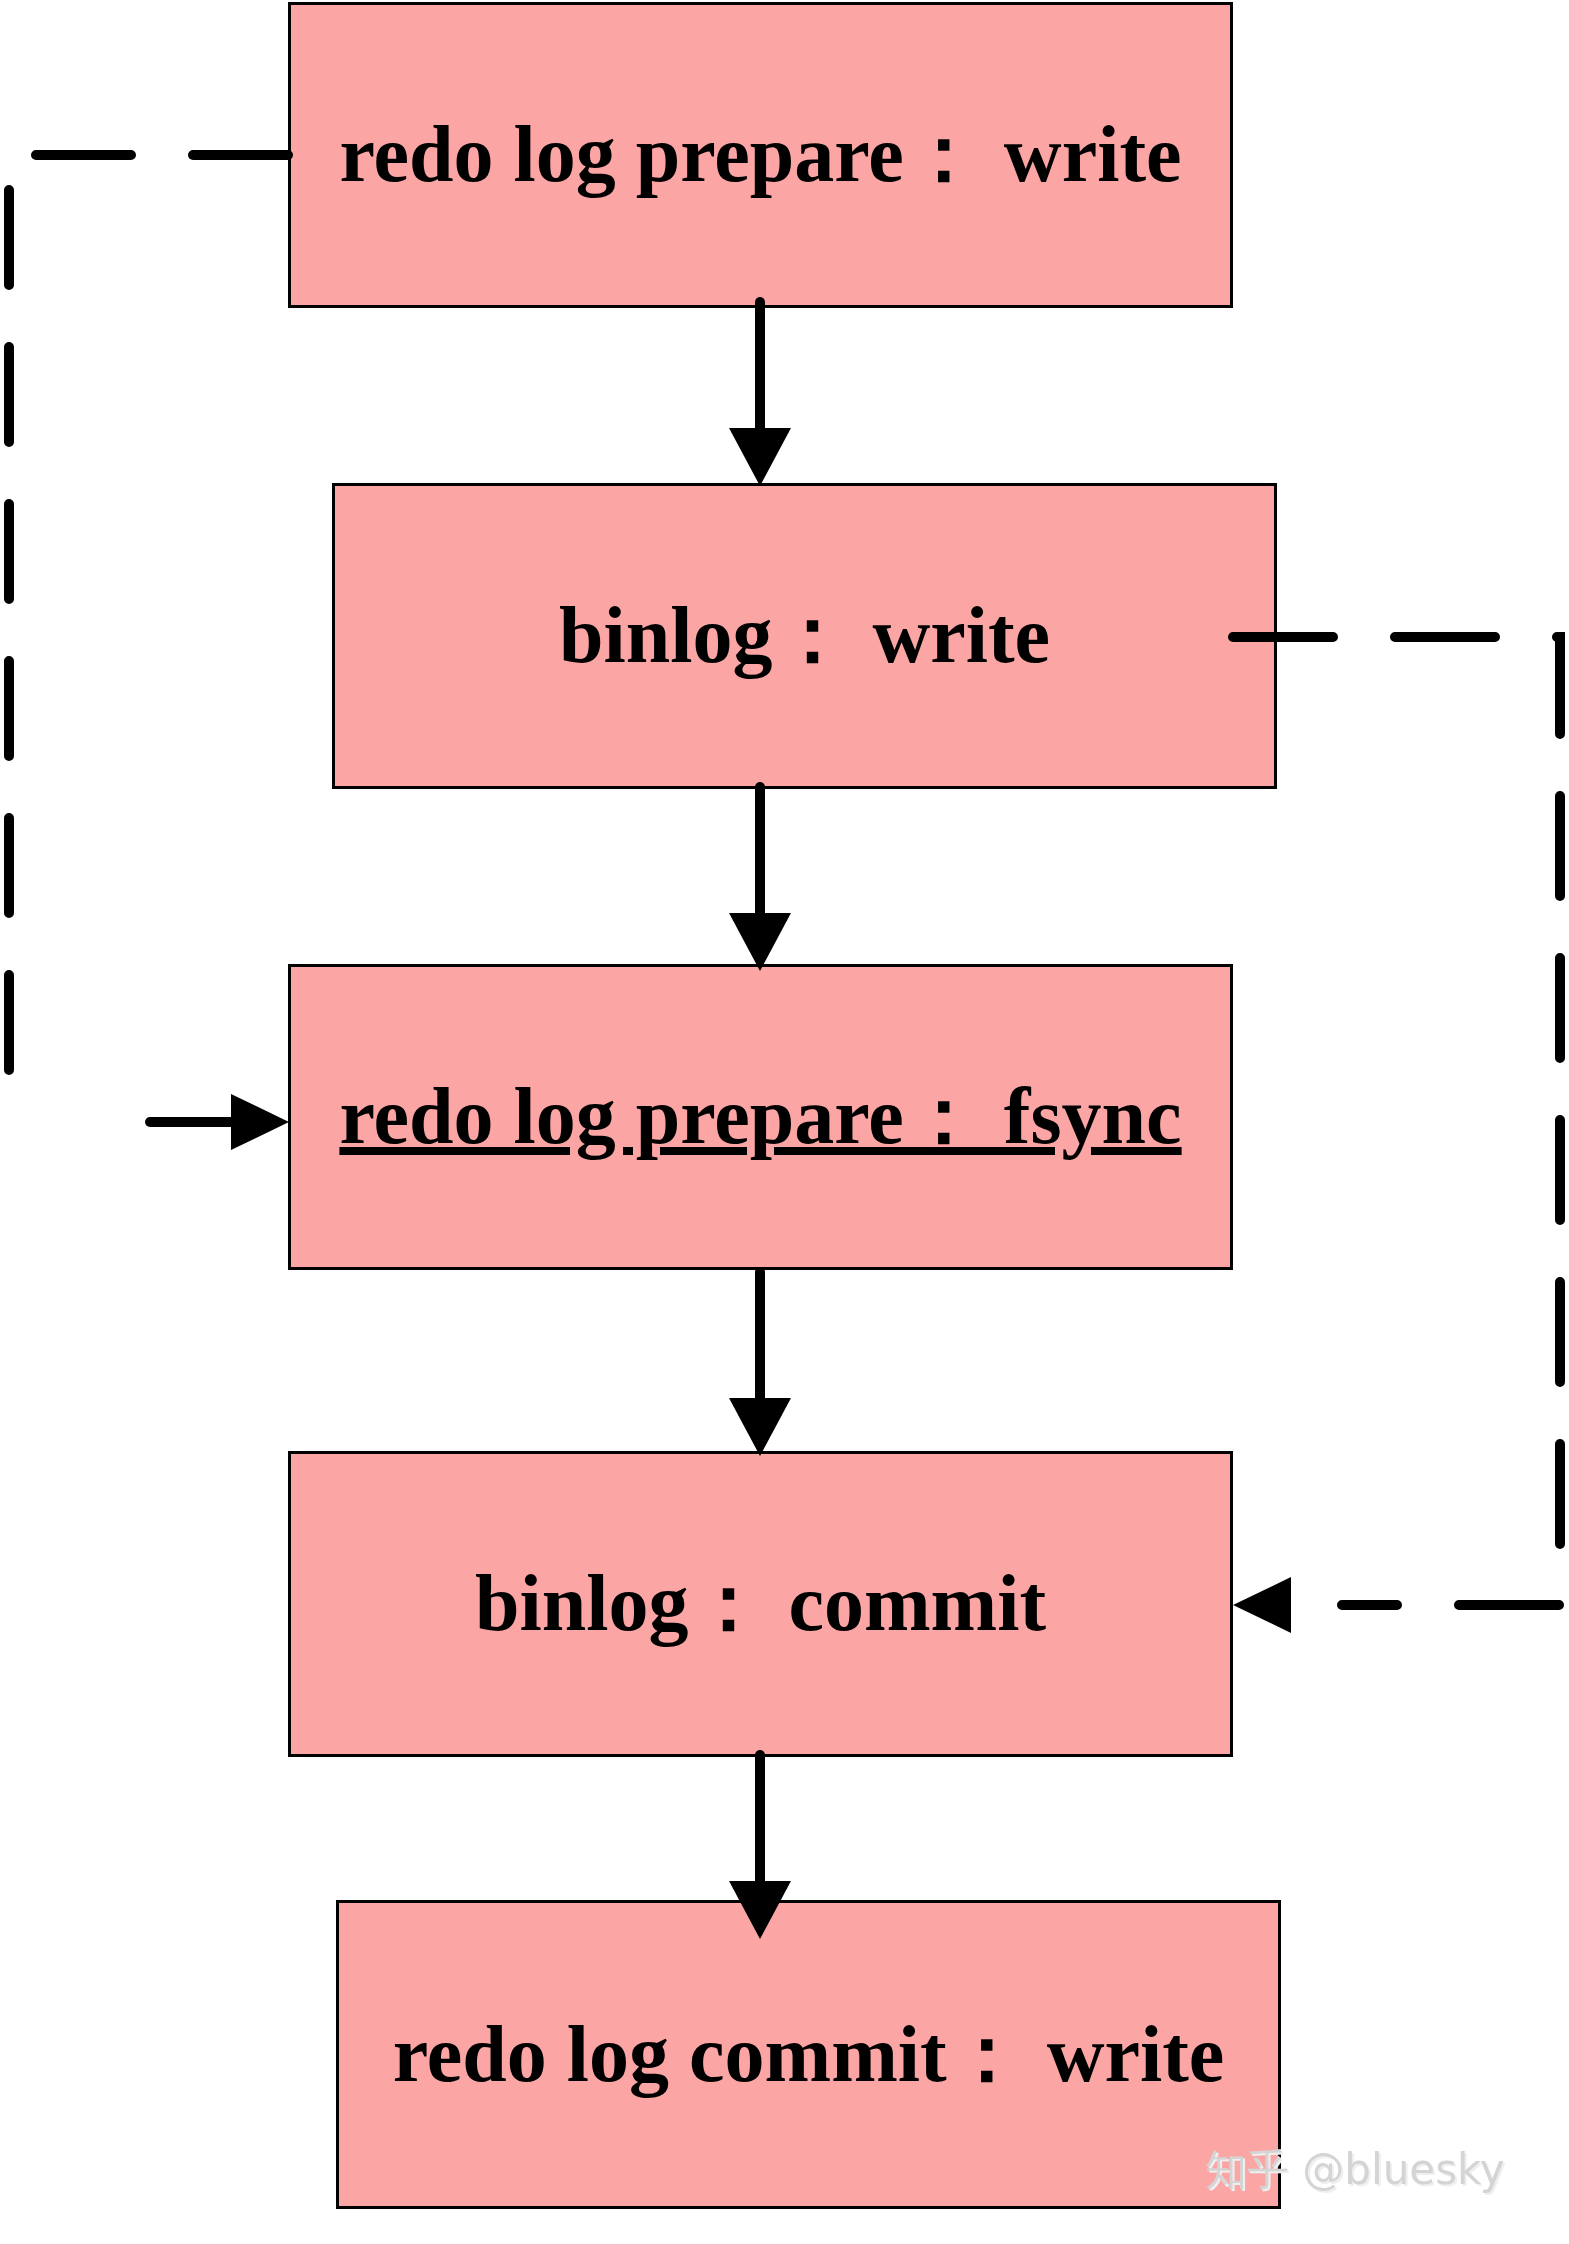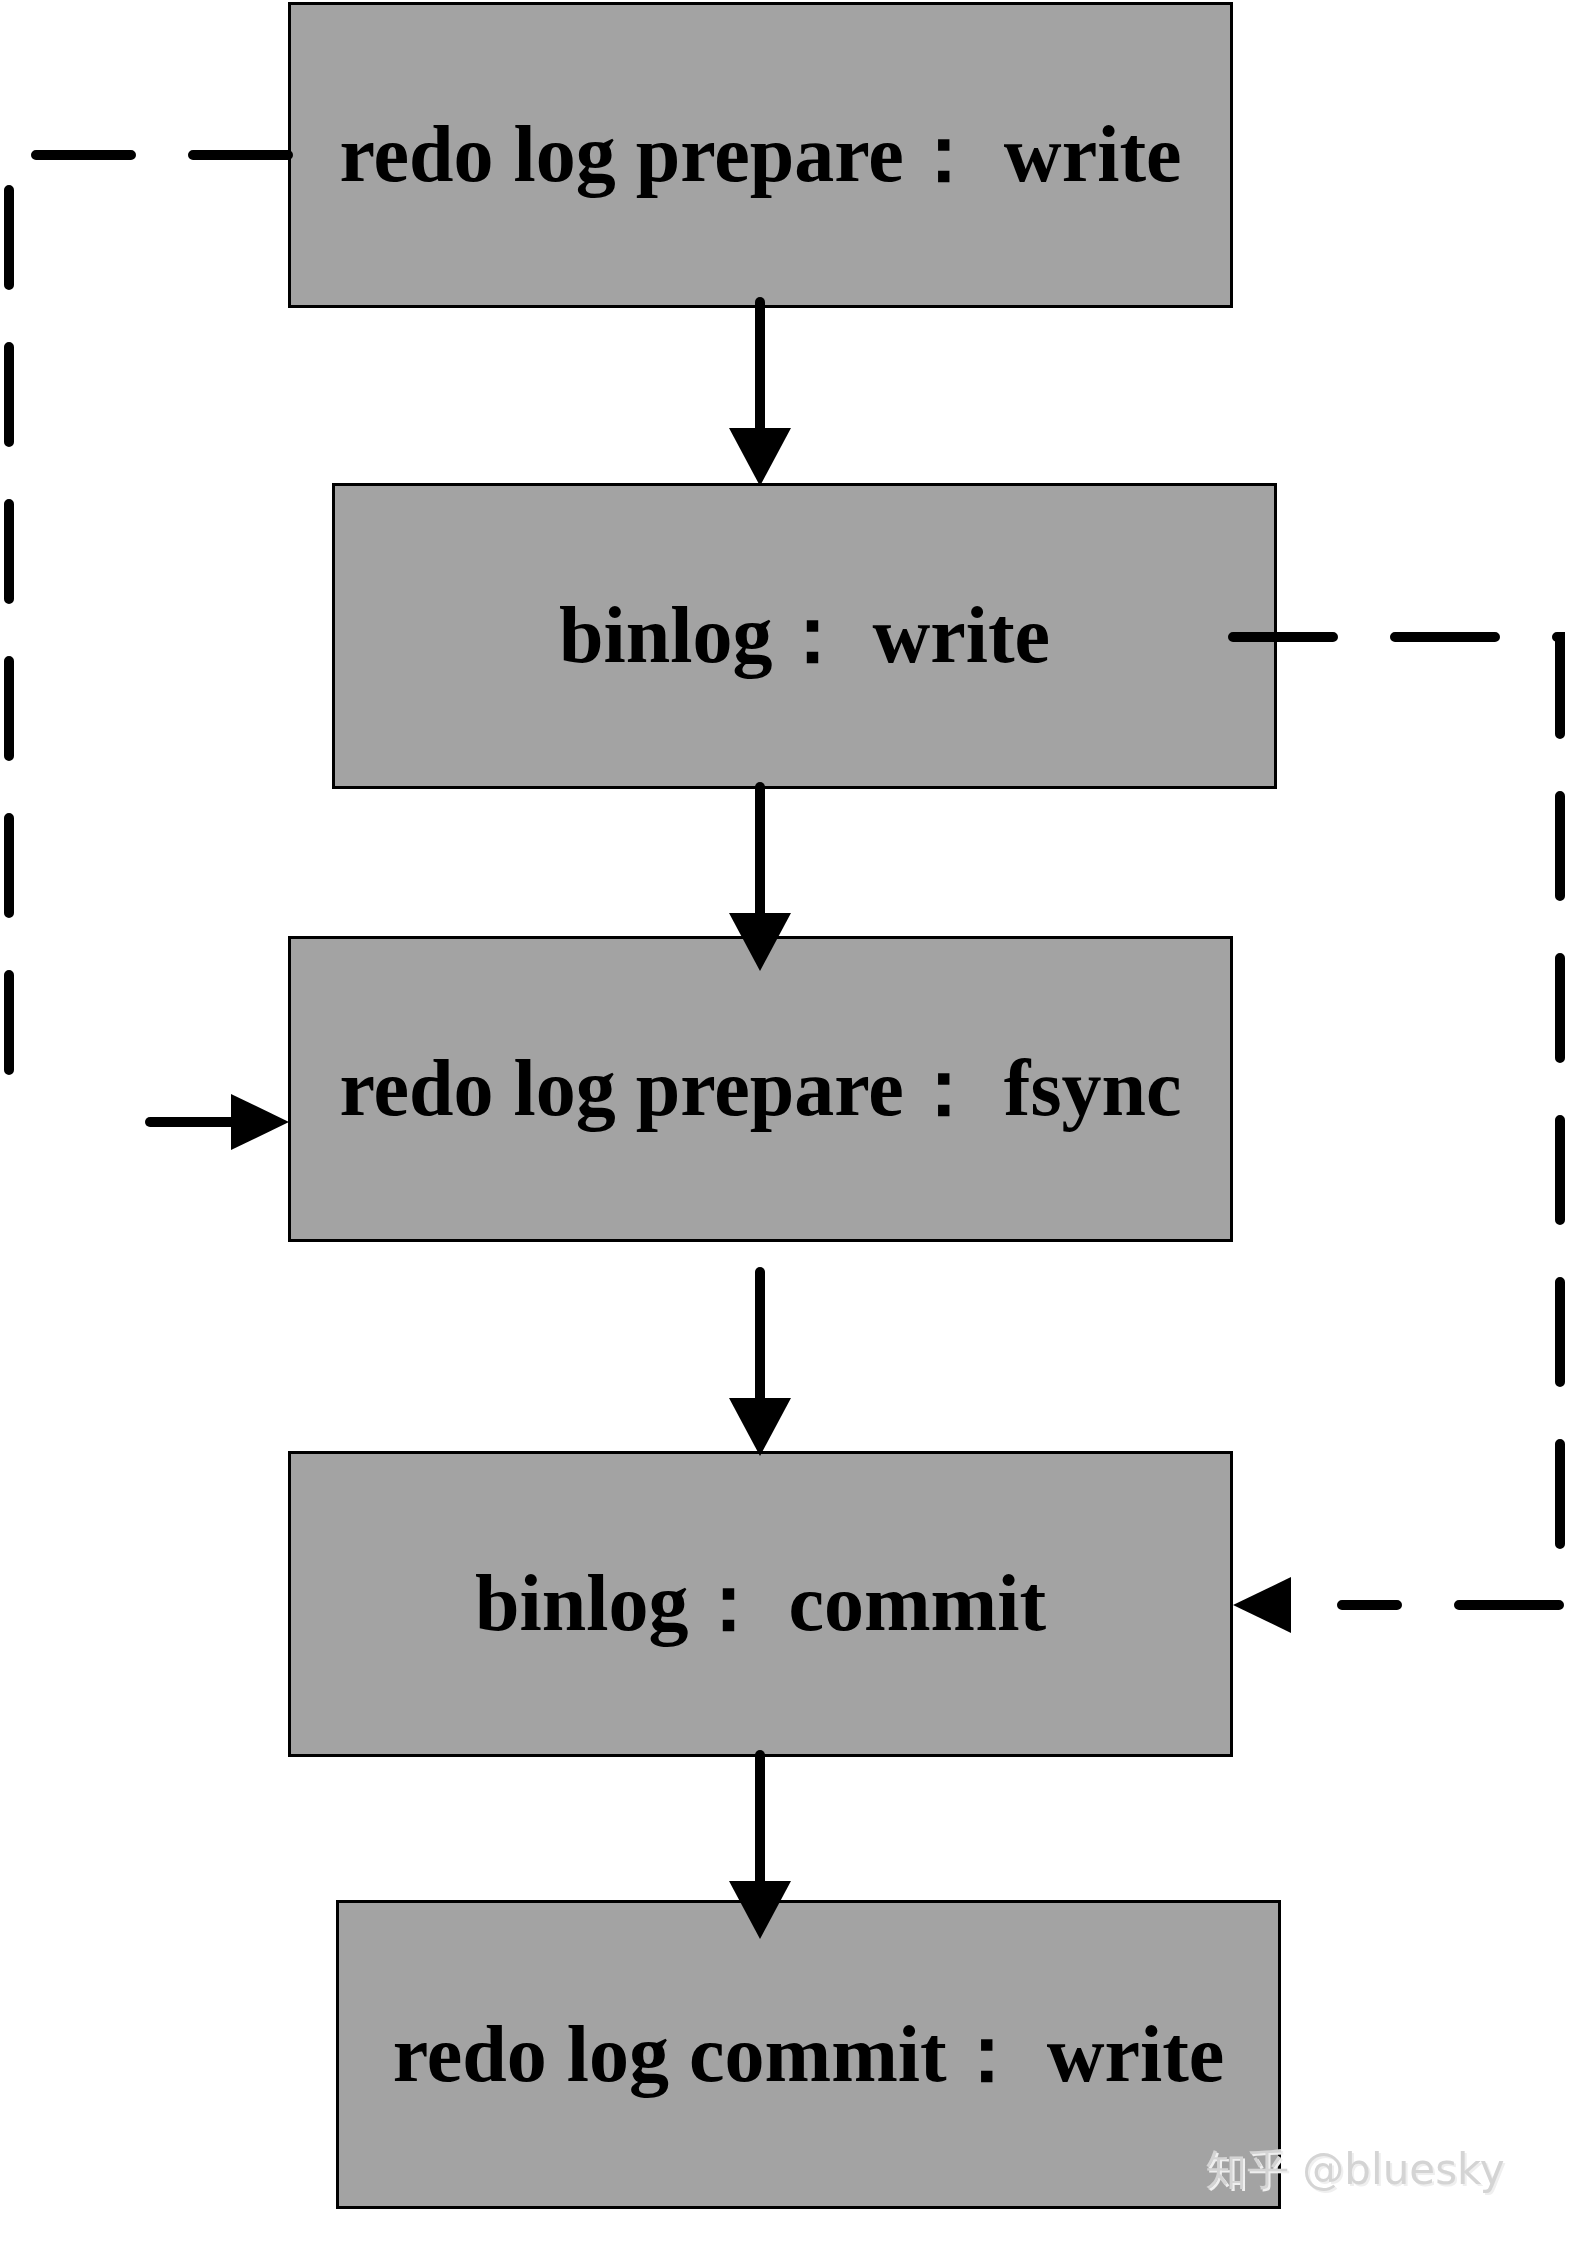--- a/index.html
+++ b/index.html
@@ -14,36 +14,36 @@
     background: #ffffff;
     overflow: hidden;
     font-family: "Liberation Serif", "DejaVu Serif", serif;
   }
   .flow-box {
     position: absolute;
     left: 288px;
     width: 945px;
     height: 306px;
     border: 3px solid #000000;
-    background: #a3a3a3;
+    background: #fca5a5;
     box-sizing: border-box;
     display: flex;
     align-items: center;
     justify-content: center;
   }
   .flow-box .box-label {
     font-weight: bold;
     font-size: 80px;
     color: #000000;
     white-space: nowrap;
     letter-spacing: 0px;
   }
   #box-1 { top: 2px; }
   #box-2 { top: 483px; margin-left: 44px; }
-  #box-3 { top: 936px; }
+  #box-3 { top: 964px; text-decoration: underline; }
   #box-4 { top: 1451px; }
   #box-5 { top: 1900px; height: 309px; margin-left: 48px; }
 
   #connector-layer {
     position: absolute;
     left: 0;
     top: 0;
     width: 1569px;
     height: 2244px;
     pointer-events: none;

